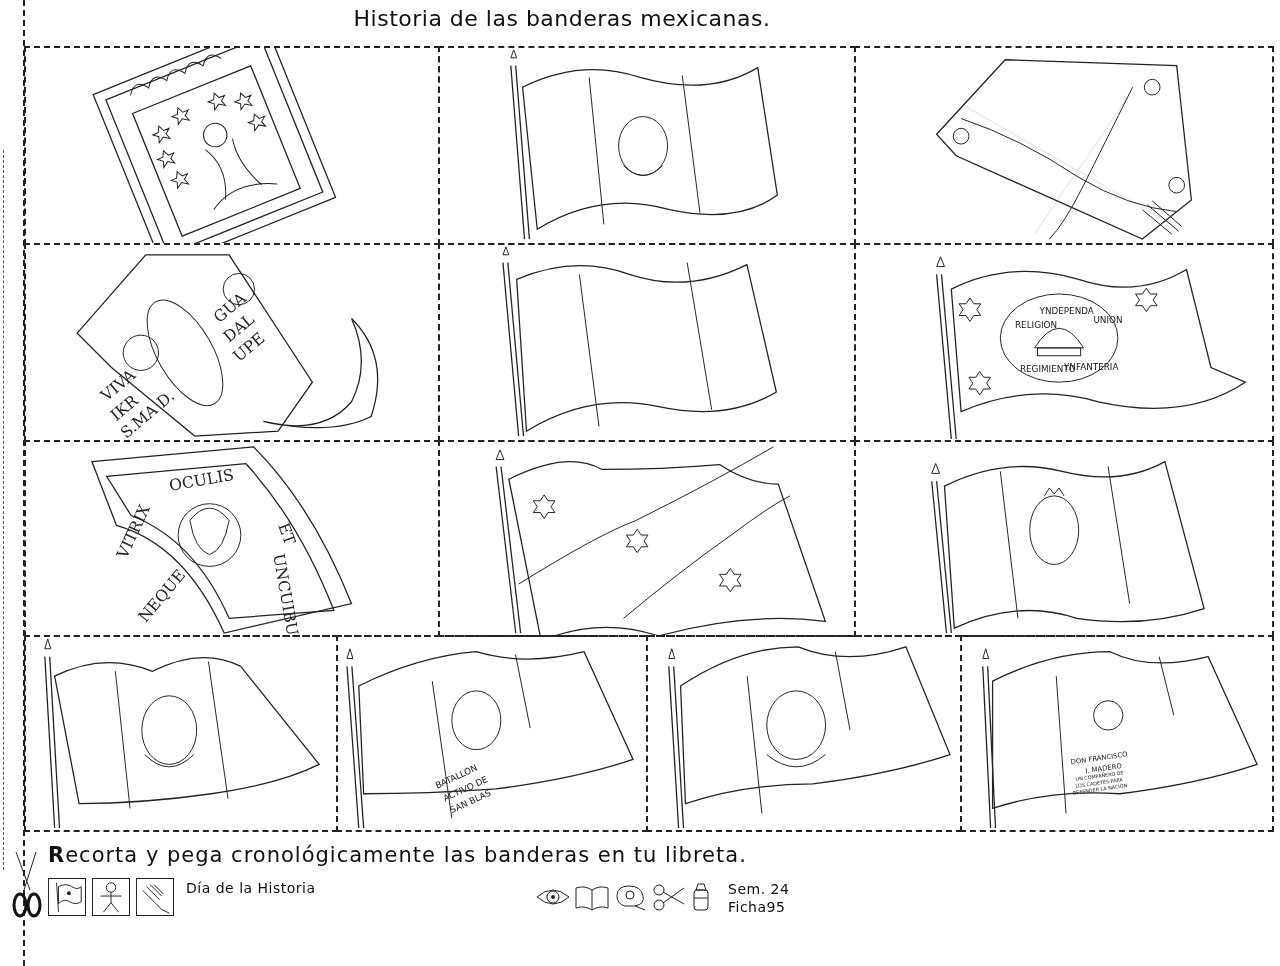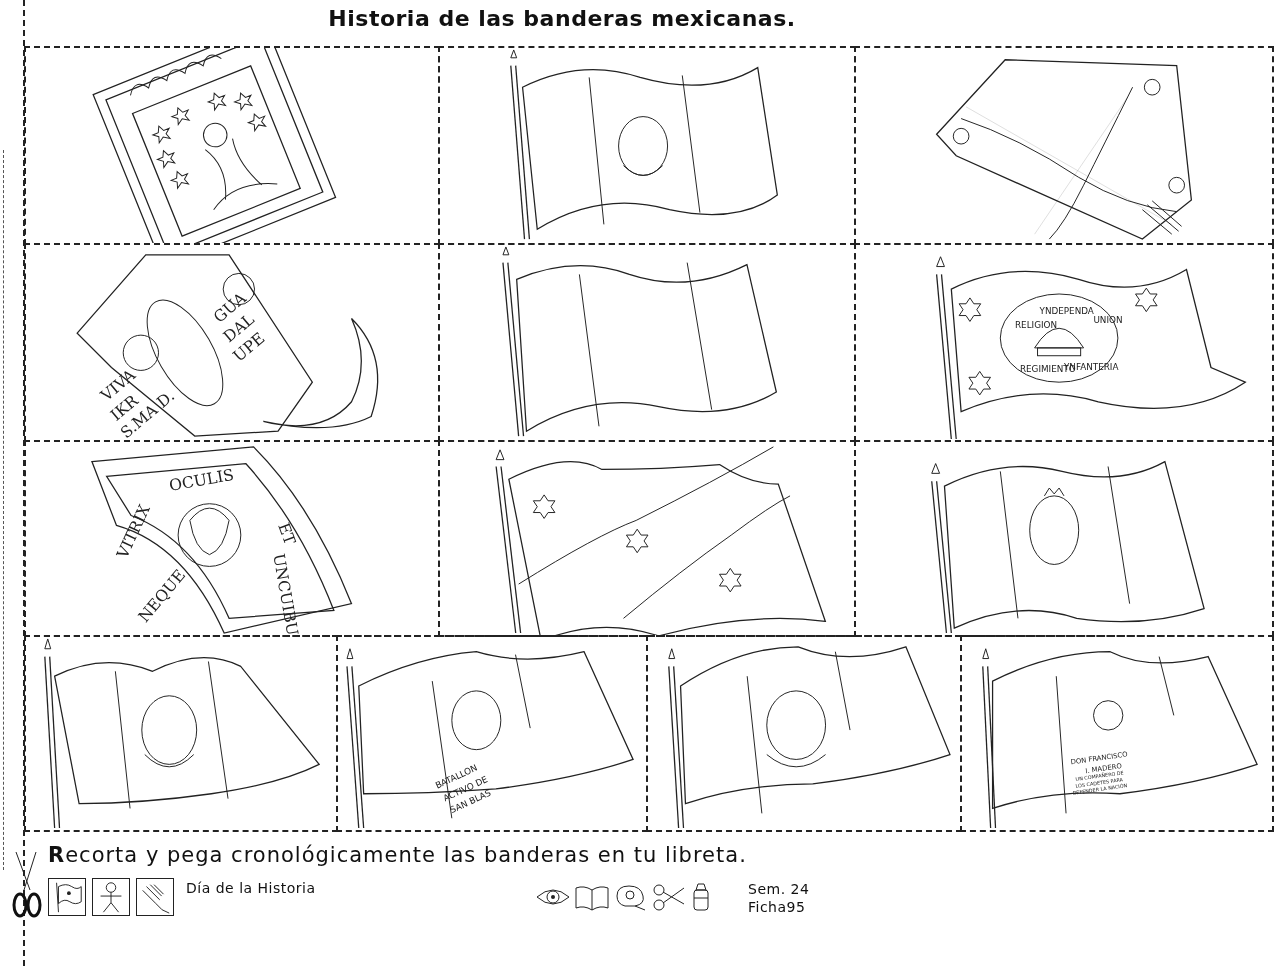--- a/index.html
+++ b/index.html
@@ -1,31 +1,31 @@
 <!DOCTYPE html>
 <html><head>
   <meta charset="utf-8">
   <style>
     html, body { margin: 0; padding: 0; background: #ffffff; }
     body { width: 1280px; height: 966px; position: relative; overflow: hidden; font-family: "DejaVu Sans", sans-serif; color: #111; }
     .left-rule { position: absolute; left: 23px; top: 0; height: 966px; border-left: 2px dashed #222; }
     .left-rule2 { position: absolute; left: 3px; top: 150px; height: 720px; border-left: 1px dashed #555; }
-    .title { position: absolute; left: 0; width: 1124px; top: 6px; text-align: center; font-size: 22px; font-weight: bold; letter-spacing: 0.5px; }
+    .title { position: absolute; left: 0; width: 1124px; top: 6px; text-align: center; font-size: 22px; font-weight: normal; letter-spacing: 0.5px; }
     .cell { position: absolute; border: 2px dashed #222; box-sizing: border-box; overflow: hidden; }
     .cell svg { position: absolute; left: 0; top: 0; width: 100%; height: 100%; }
     .instr { position: absolute; left: 48px; top: 843px; font-size: 21px; letter-spacing: 1px; text-align: right; }
     .instr .cap { font-weight: bold; }
     .scissors { position: absolute; left: 10px; top: 850px; }
     .icons-left { position: absolute; left: 48px; top: 878px; display: flex; gap: 6px; }
     .icon-box { width: 38px; height: 38px; border: 1.5px solid #222; box-sizing: border-box; }
     .icon-box svg { width: 100%; height: 100%; }
     .dia { position: absolute; left: 186px; top: 880px; font-size: 14px; letter-spacing: 0.5px; }
     .icons-mid { position: absolute; left: 535px; top: 880px; display: flex; gap: 3px; align-items: center; }
     .icons-mid svg { height: 34px; }
-    .ficha { position: absolute; left: 728px; top: 880px; font-size: 14px; line-height: 18px; letter-spacing: 0.5px; margin-left: 20px; }
+    .ficha { position: absolute; left: 728px; top: 880px; font-size: 14px; line-height: 18px; letter-spacing: 0.5px; }
     .stroke { fill: none; stroke: #222; stroke-width: 1.3; }
     .thin { fill: none; stroke: #222; stroke-width: 1; }
     .flagtext { font-family: "DejaVu Serif", serif; font-size: 16px; fill: #222; }
     .flagtext-s { font-family: "DejaVu Sans", sans-serif; font-size: 9px; fill: #222; }
   </style>
 </head>
 <body>
 
 <div class="left-rule"></div>
 <div class="left-rule2"></div>

